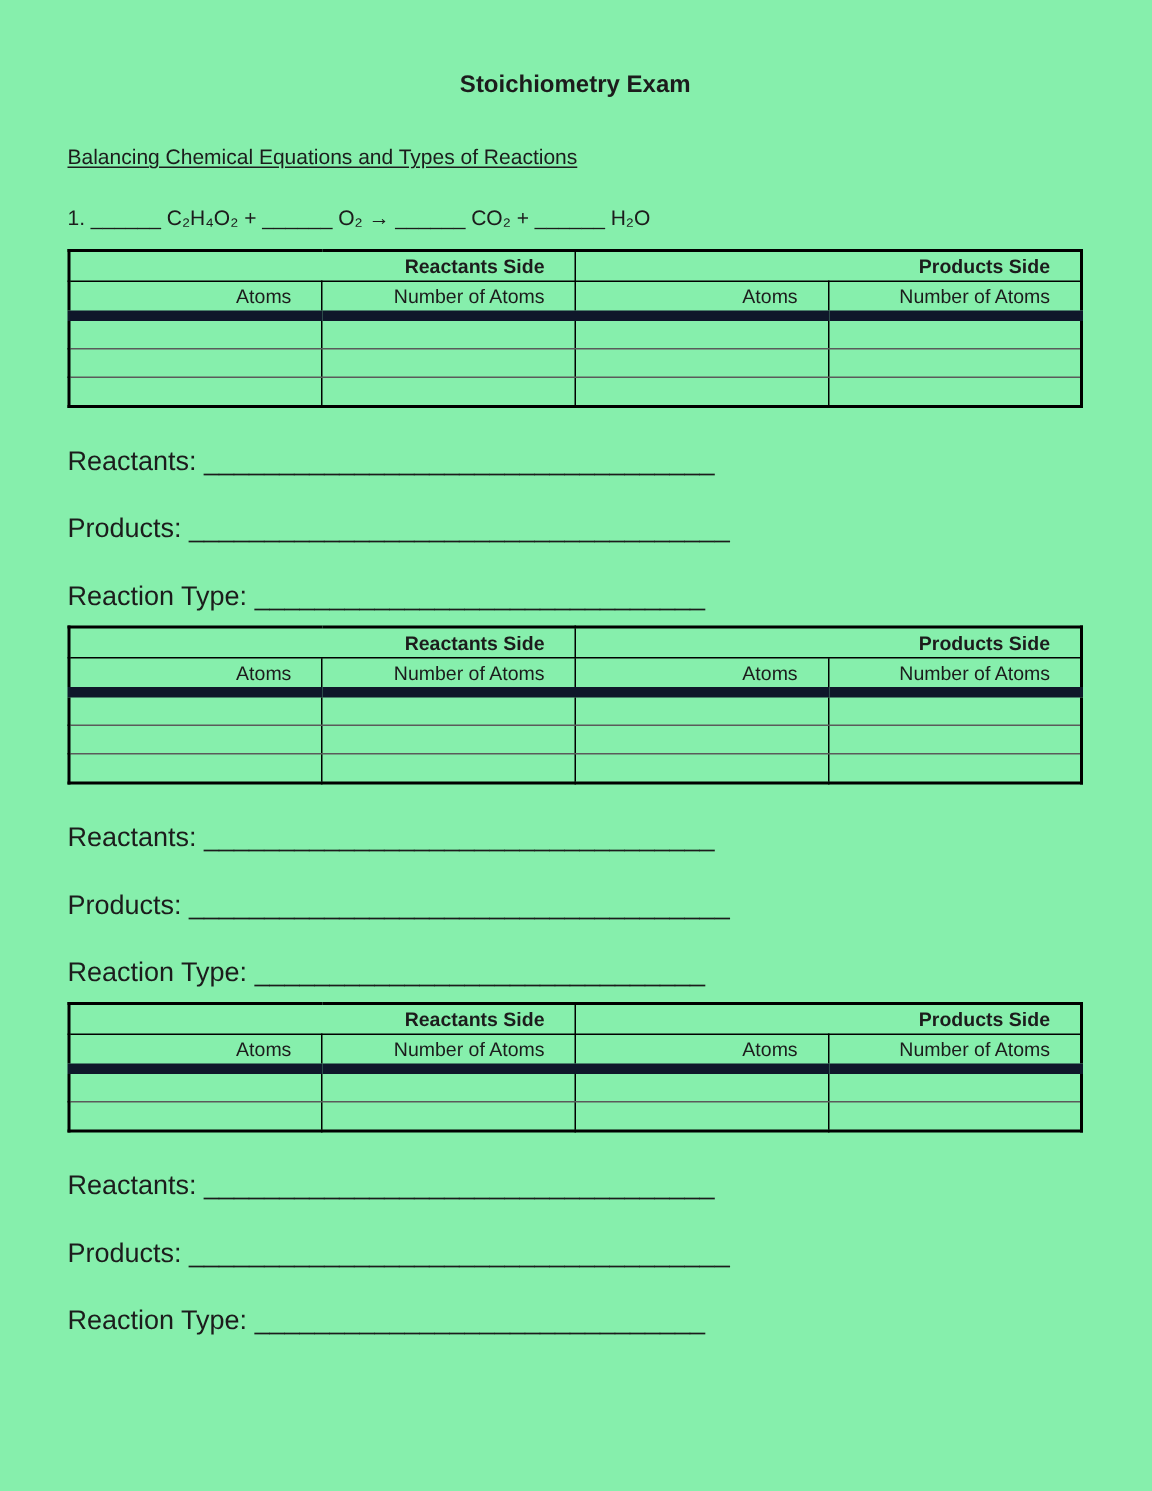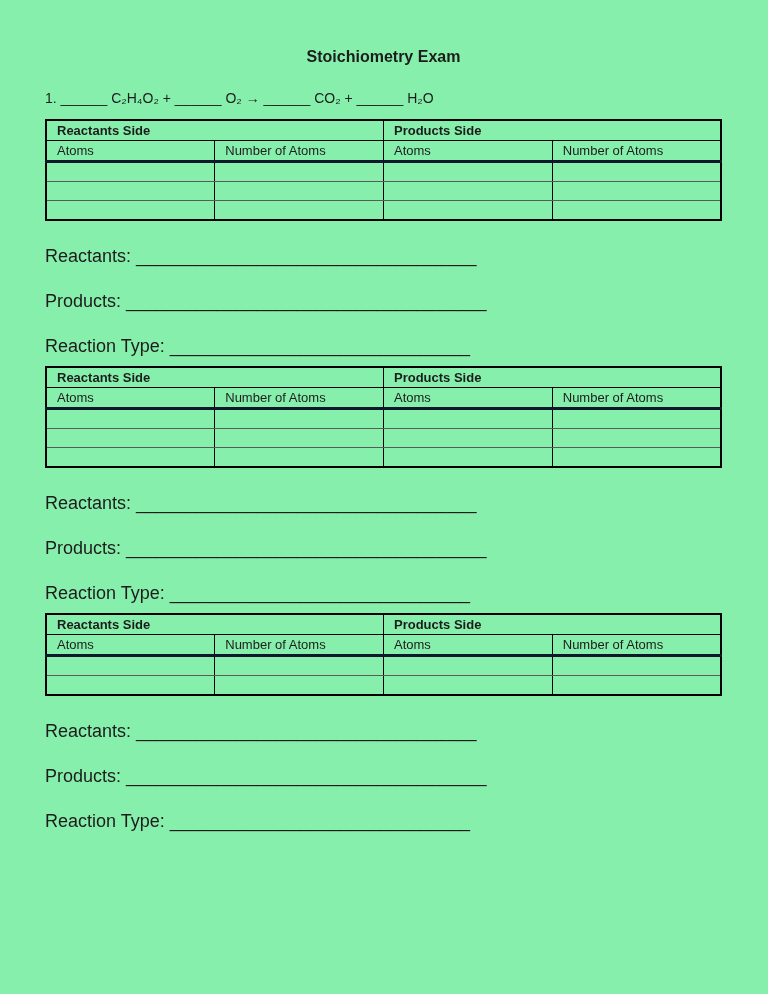--- a/index.html
+++ b/index.html
@@ -40,50 +40,51 @@
     border-collapse: collapse;
     border: 2px solid #000000;
     table-layout: fixed;
   }
   table.atoms-table th, table.atoms-table td {
     border-left: 1px solid #000000;
     border-right: 1px solid #000000;
     border-top: 1px solid #5a5a5a;
     border-bottom: 1px solid #5a5a5a;
     font-size: 13px;
-    text-align: left;
-    padding: 0 10px;
+    text-align: right;
+    padding: 0 20px;
     overflow: hidden;
   }
   table.atoms-table thead tr.side-row th {
     font-weight: bold;
     height: 19px;
     border-bottom: 1px solid #000000;
   }
   table.atoms-table thead tr.subhead td {
     font-weight: normal;
     height: 19px;
-    border-bottom: 3px solid #0f172a;
+    border-bottom: 7px solid #0f172a;
   }
   table.atoms-table tbody td { height: 18px; }
   .answer-line {
     margin-top: 27px;
     font-size: 18px;
     line-height: 16px;
     white-space: pre-wrap;
   }
   .answer-line + .answer-line { margin-top: 29px; }
 </style>
 </head>
 <body>
 
 <div class="page">
 
   <h1 class="title">Stoichiometry Exam</h1>
 
+  <div class="section-heading">Balancing Chemical Equations and Types of Reactions</div>
 
   <section>
     <div class="equation">1. ______ C₂H₄O₂ + ______ O₂ → ______ CO₂ + ______ H₂O</div>
     <table class="atoms-table">
       <thead>
         <tr class="side-row">
           <th colspan="2">Reactants Side</th>
           <th colspan="2">Products Side</th>
         </tr>
         <tr class="subhead">

